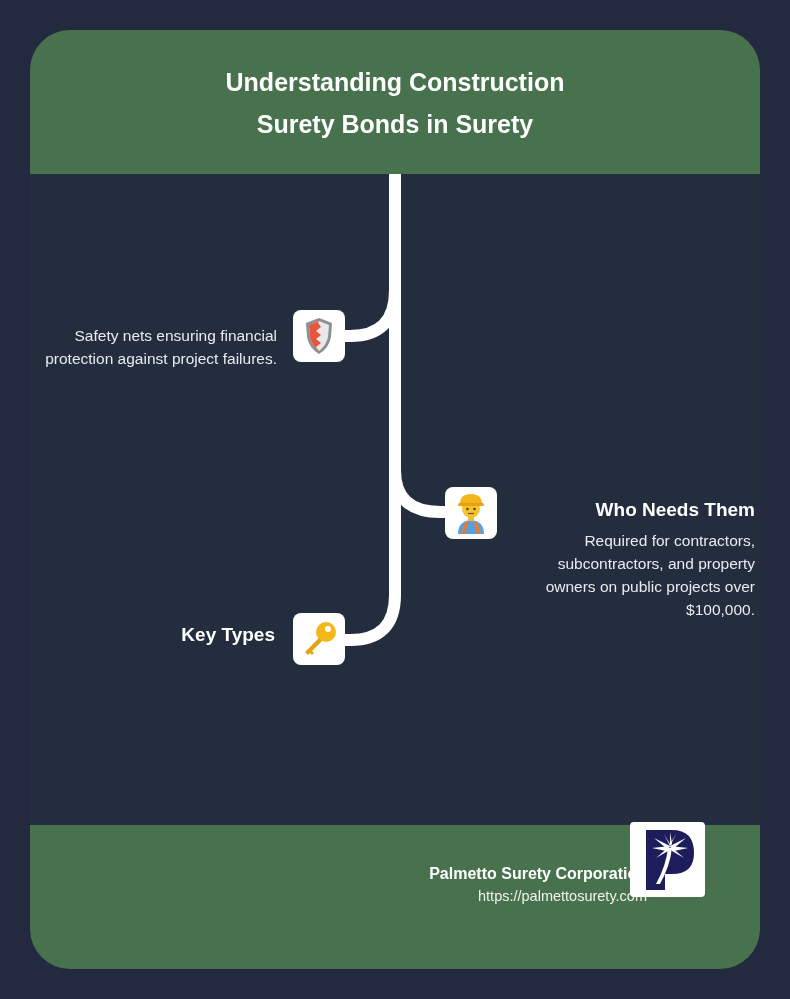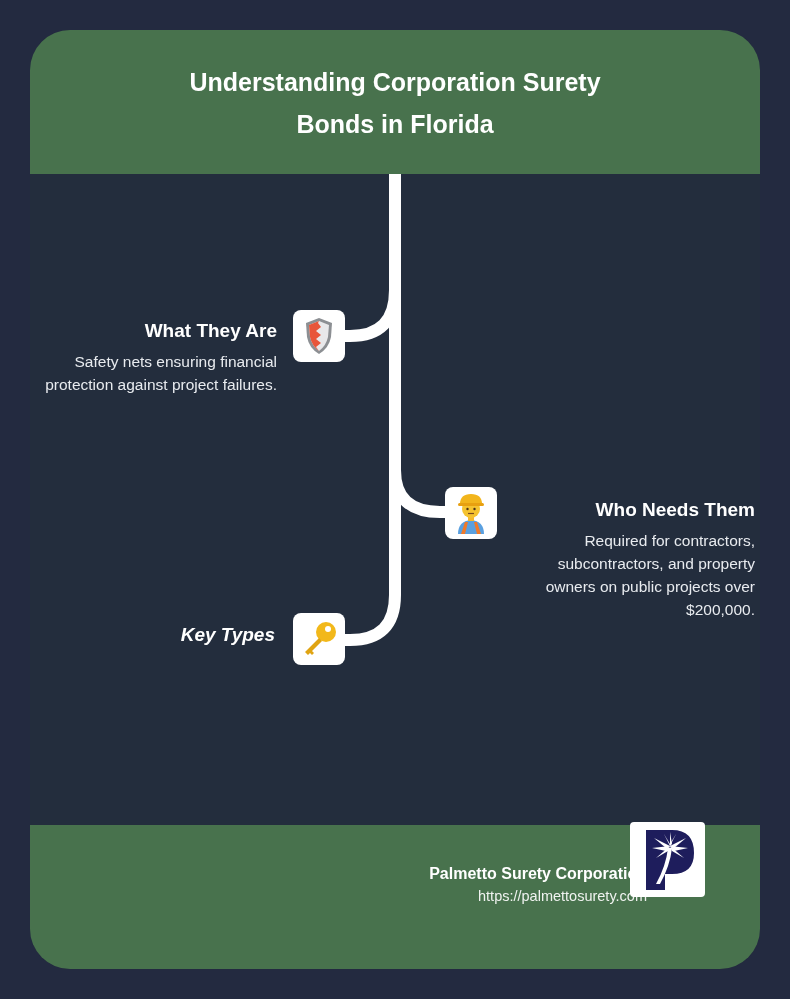--- a/index.html
+++ b/index.html
@@ -48,21 +48,21 @@
     .item h3 { margin: 0; font-size: 19px; font-weight: bold; line-height: 26px; }
     .item p { margin: 6px 0 0 0; font-size: 15.5px; line-height: 23px; color: #e8ebef; }
     .left { text-align: right; }
     .right { text-align: right; }
   </style>
 </head>
 <body>
 
 <div class="card">
   <div class="header">
-    <div class="title">Understanding Corporation Surety Bonds in Florida</div>
+    <div class="title">Understanding Construction Surety Bonds in Surety</div>
   </div>
 
   <div class="footer">
     <div class="company">
       <div class="company-name">Palmetto Surety Corporation</div>
       <div class="company-url">https://palmettosurety.com</div>
     </div>
   </div>
 </div>
 
@@ -74,51 +74,50 @@
 </svg>
 
 <div class="icon-box" style="left:293px; top:310px;">
   <svg width="30" height="38" viewBox="0 0 30 38">
     <path d="M15 1 L28 6 L27 20 Q25 31 15 37 Q5 31 3 20 L2 6 Z" fill="#8c8f93"></path>
     <path d="M15 4 L25 8 L24 20 Q22 29 15 34 Q8 29 6 20 L5 8 Z" fill="#e8e8ea"></path>
     <path d="M15 4 L5 8 L6 20 Q8 29 15 34 L12 30 L17 26 L12 22 L17 18 L12 14 L17 10 L14 6 Z" fill="#e8553a"></path>
   </svg>
 </div>
 <div class="item left" style="left:40px; top:318px; width:237px;">
-  <h3>What They Are</h3>
   <p>Safety nets ensuring financial protection against project failures.</p>
 </div>
 
 <div class="icon-box" style="left:445px; top:487px;">
   <svg width="34" height="42" viewBox="0 0 34 42">
     <path d="M4 42 Q4 29 17 28 Q30 29 30 42 Z" fill="#5aa0e0"></path>
     <path d="M7 42 L11 30 L14 30 L11 42 Z" fill="#f07a2a"></path>
     <path d="M27 42 L23 30 L20 30 L23 42 Z" fill="#f07a2a"></path>
     <rect x="14" y="24" width="6" height="5" fill="#f5b82e"></rect>
     <circle cx="17" cy="17" r="9" fill="#f5c330"></circle>
     <circle cx="13.5" cy="17" r="1.2" fill="#4a3218"></circle>
     <circle cx="20.5" cy="17" r="1.2" fill="#4a3218"></circle>
     <path d="M14 21.5 L20 21.5" stroke="#7a4a20" stroke-width="1.2"></path>
     <path d="M6 12 Q6 2 17 2 Q28 2 28 12 Z" fill="#f2b51c"></path>
     <rect x="4" y="11" width="26" height="3" rx="1.5" fill="#e8a010"></rect>
   </svg>
 </div>
 <div class="item right" style="left:520px; top:497px; width:235px;">
   <h3>Who Needs Them</h3>
-  <p>Required for contractors, subcontractors, and property owners on public projects over $200,000.</p>
+  <p>Required for contractors, subcontractors, and property owners on public projects over $100,000.</p>
 </div>
 
 <div class="icon-box" style="left:293px; top:613px;">
   <svg width="38" height="38" viewBox="0 0 38 38">
     <circle cx="26" cy="12" r="10" fill="#f2b81a"></circle>
     <circle cx="28" cy="9" r="3" fill="#ffffff"></circle>
     <path d="M19 18 L5 32 L8 35 L10 33 L12 35 L14 33 L12 31 L22 21 Z" fill="#e0a412"></path>
   </svg>
 </div>
-<div class="item left" style="left:30px; top:622px; width:245px;font-style:italic;">
+<div class="item left" style="left:30px; top:622px; width:245px;">
   <h3>Key Types</h3>
 </div>
 
 <div class="logo">
   <svg width="75" height="75" viewBox="0 0 75 75">
     <path d="M16 8 L42 8 Q64 8 64 31 Q64 52 42 52 L35 52 L35 68 L16 68 Z" fill="#1e1d5c"></path>
 
     <g fill="#ffffff">
       <path d="M40 24 L24 16 L36 26 Z"></path>
       <path d="M40 24 L22 26 L36 29 Z"></path>

